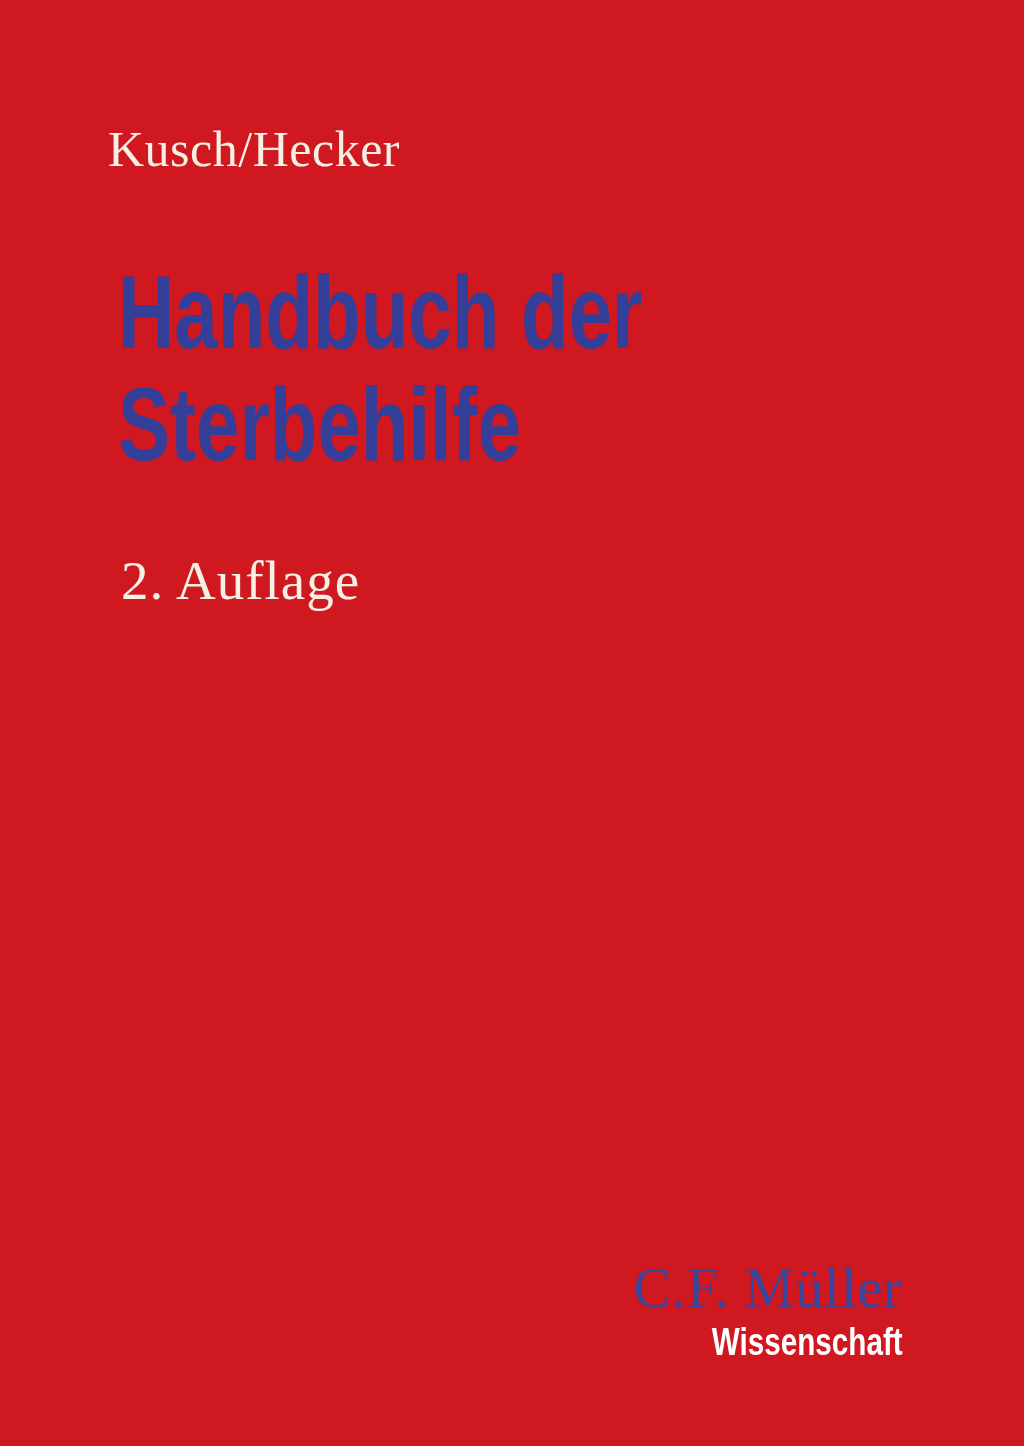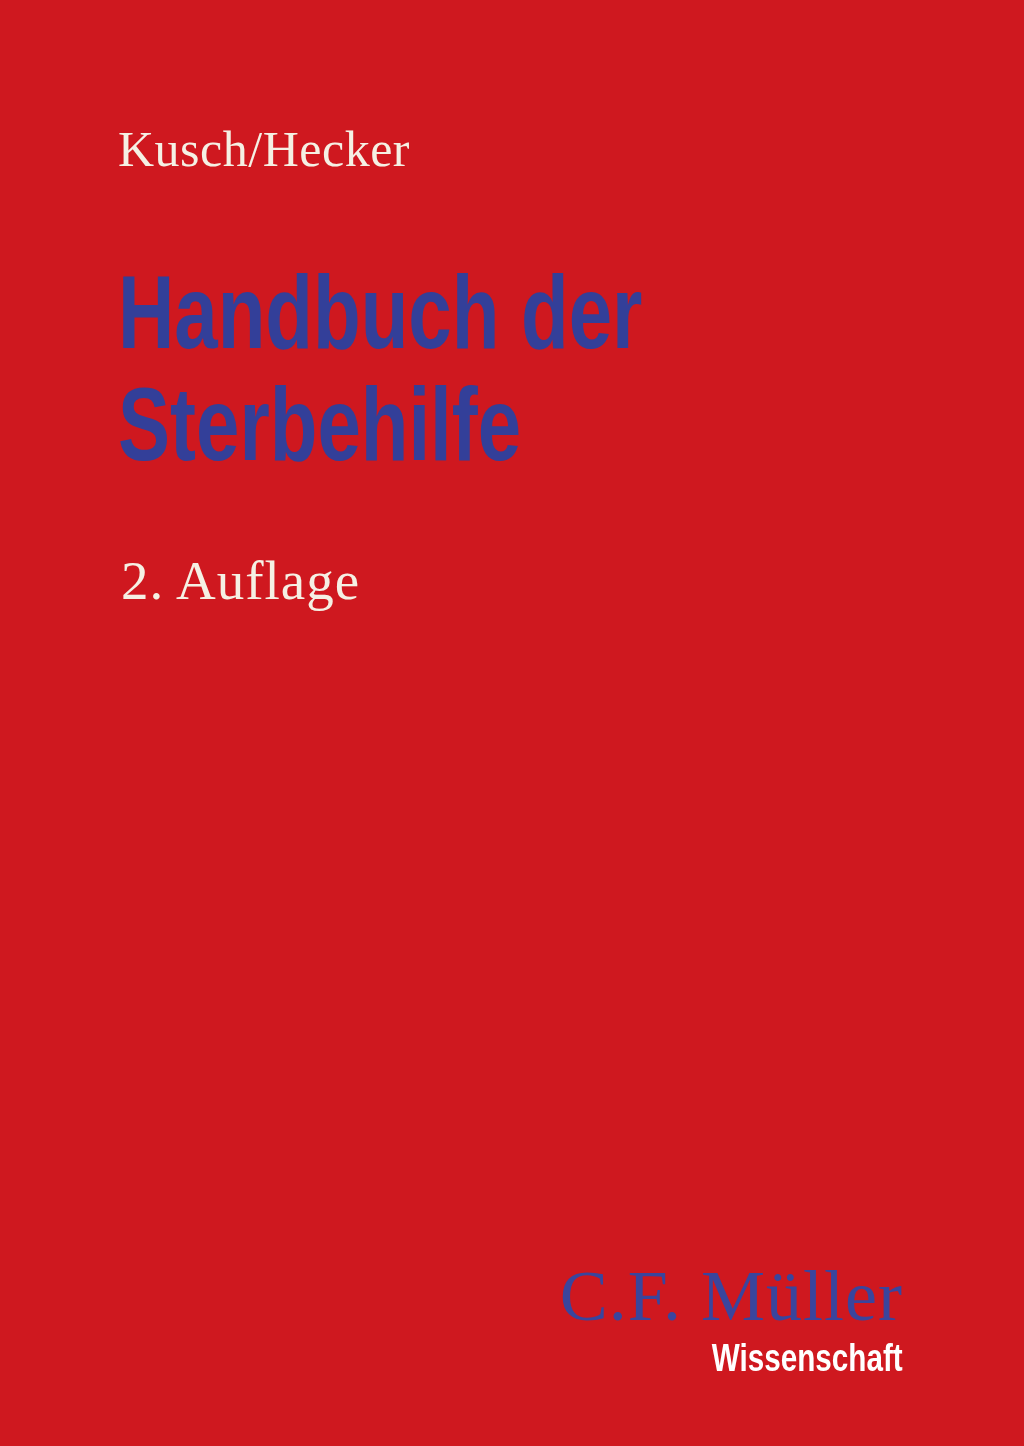--- a/index.html
+++ b/index.html
@@ -17,21 +17,21 @@
   }
   .cover {
     position: relative;
     width: 1024px;
     height: 1446px;
     background: var(--background, #cf181f);
     overflow: hidden;
   }
   .authors {
     position: absolute;
-    left: 118px;
+    left: 108px;
     top: 120px;
     font-family: "Liberation Serif", serif;
     font-size: 50px;
     font-weight: 400;
     color: var(--cream, #f5f0e4);
     letter-spacing: 0.5px;
     white-space: nowrap;
   }
   .title {
     position: absolute;
@@ -63,21 +63,21 @@
     position: absolute;
     right: 121px;
     top: 1260px;
     display: flex;
     flex-direction: column;
     align-items: flex-end;
     text-align: right;
   }
   .publisher-name {
     font-family: "Liberation Serif", serif;
-    font-size: 72px;
+    font-size: 56px;
     line-height: 1;
     font-weight: 400;
     color: var(--publisher-blue, #3a459d);
     letter-spacing: 1px;
     white-space: nowrap;
   }
   .publisher-division {
     margin-top: 7px;
     font-family: "Liberation Sans", sans-serif;
     font-size: 38px;

